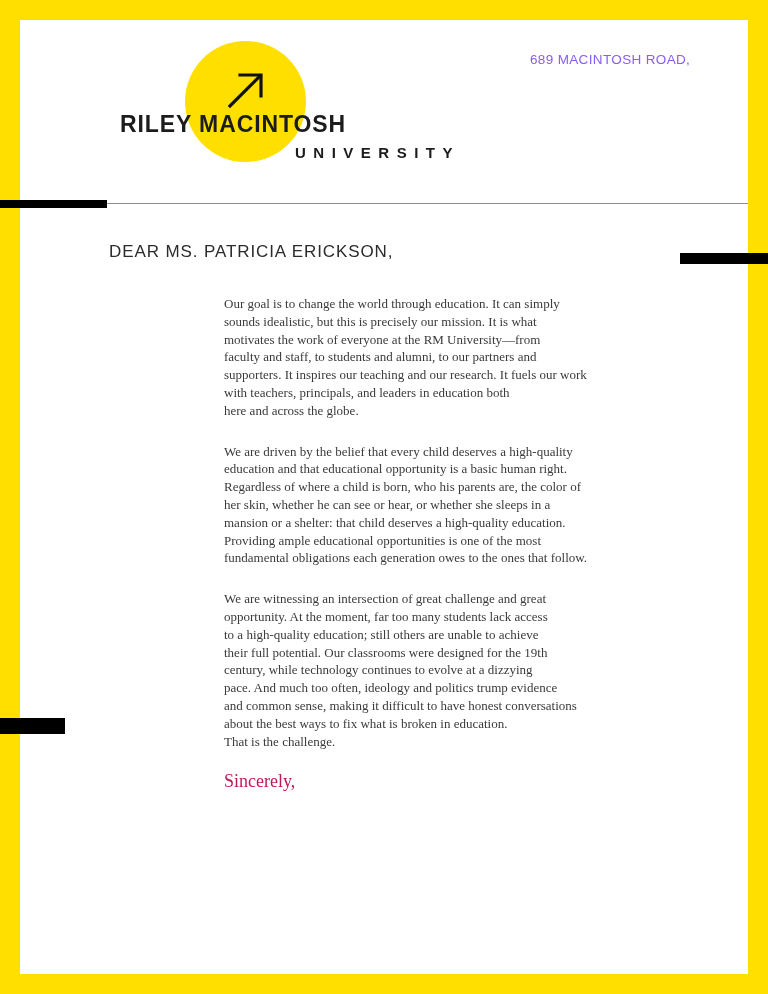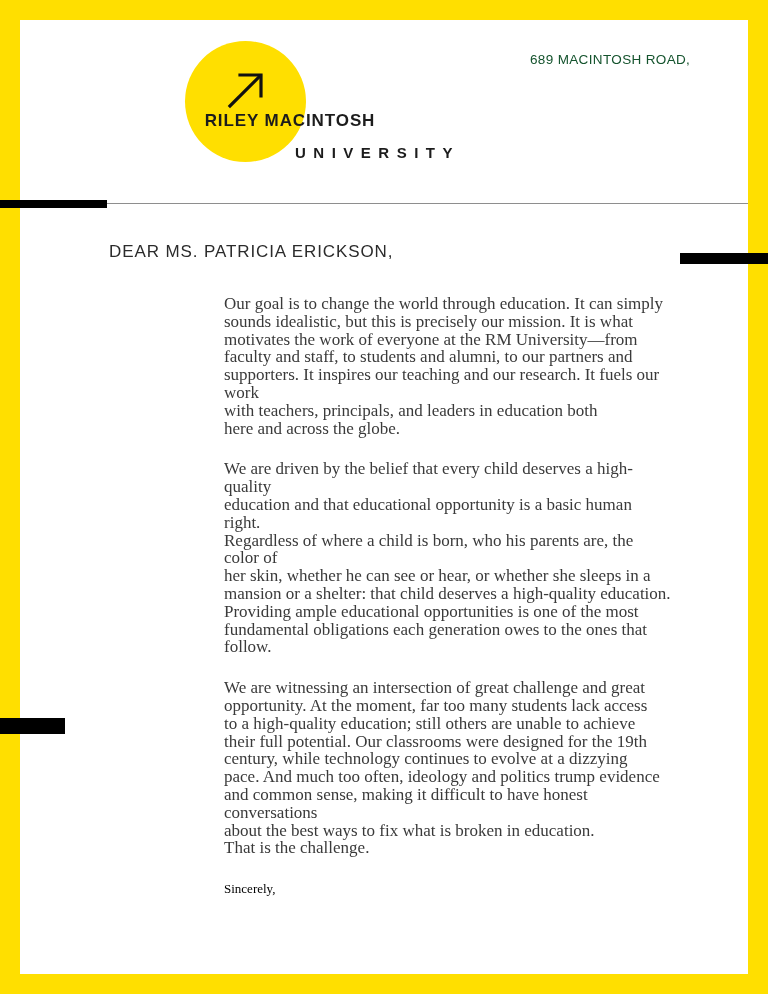--- a/index.html
+++ b/index.html
@@ -61,22 +61,21 @@
     left: 104px;
     top: 36px;
     width: 44px;
     height: 44px;
   }
   .logo-name {
     position: absolute;
     left: 0;
     top: 79px;
     width: 340px;
-    text-align: center;
-    font-size: 17px;
+    font-size: 23px;
     font-weight: bold;
     letter-spacing: 0.9px;
     color: #1c1c1c;
     white-space: nowrap;
   }
   .logo-sub {
     position: absolute;
     left: 0;
     top: 112px;
     width: 340px;
@@ -89,21 +88,21 @@
     white-space: nowrap;
   }
 
   .contact {
     position: absolute;
     left: 510px;
     top: 29px;
     font-size: 13.5px;
     line-height: 22px;
     letter-spacing: 0.35px;
-    color: #14532d;
+    color: #8b5cf6;
     white-space: nowrap;
   }
 
   
   .divider-line {
     position: absolute;
     left: 67px;
     top: 183px;
     width: 661px;
     height: 1px;
@@ -147,31 +146,31 @@
   }
 
   .letter-body {
     position: absolute;
     left: 204px;
     top: 275px;
     width: 448px;
   }
   .para {
     font-family: "Liberation Serif", serif;
-    font-size: 17px;
+    font-size: 13px;
     line-height: 17.8px;
     color: #3a3a3a;
     margin: 0 0 23px 0;
     white-space: pre-line;
   }
   .closing {
     font-family: "Liberation Serif", serif;
-    font-size: 13px;
+    font-size: 18px;
     line-height: 17.8px;
-    color: #000000;
+    color: #be185d;
     margin: 0;
   }
 
   
   .signature-area {
     position: absolute;
     left: 204px;
     top: 774px;
     width: 330px;
   }

